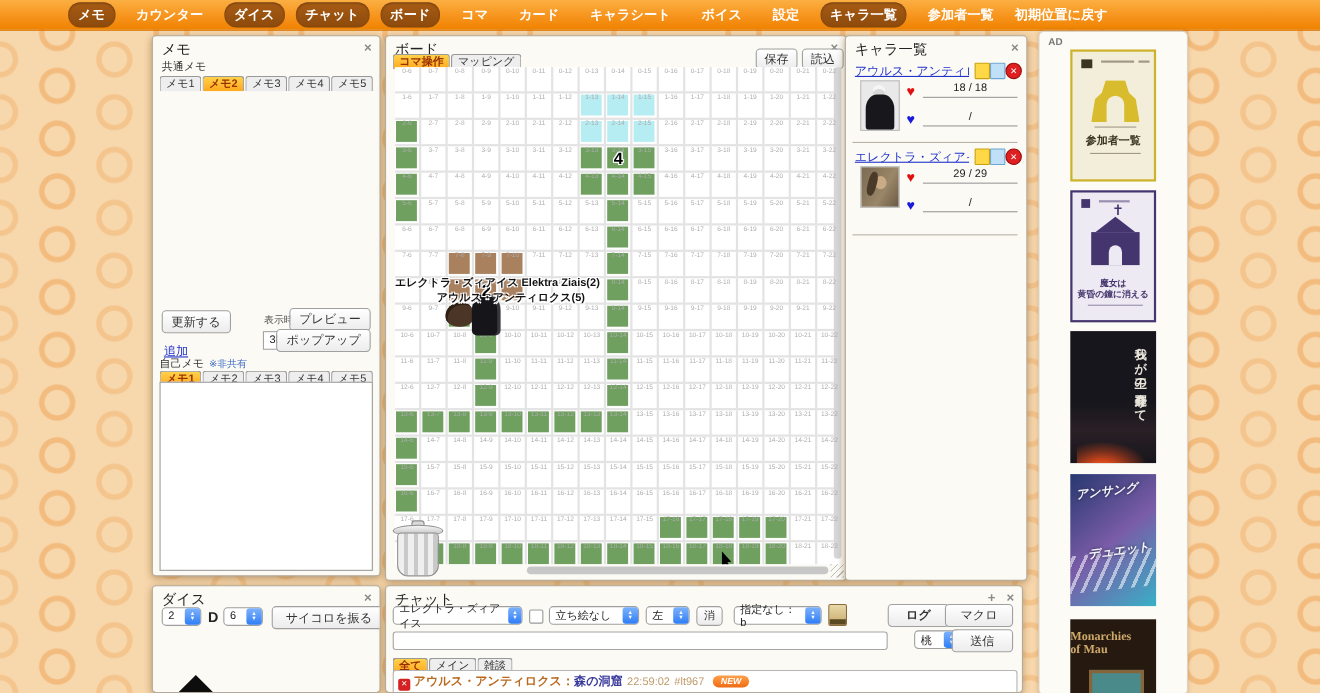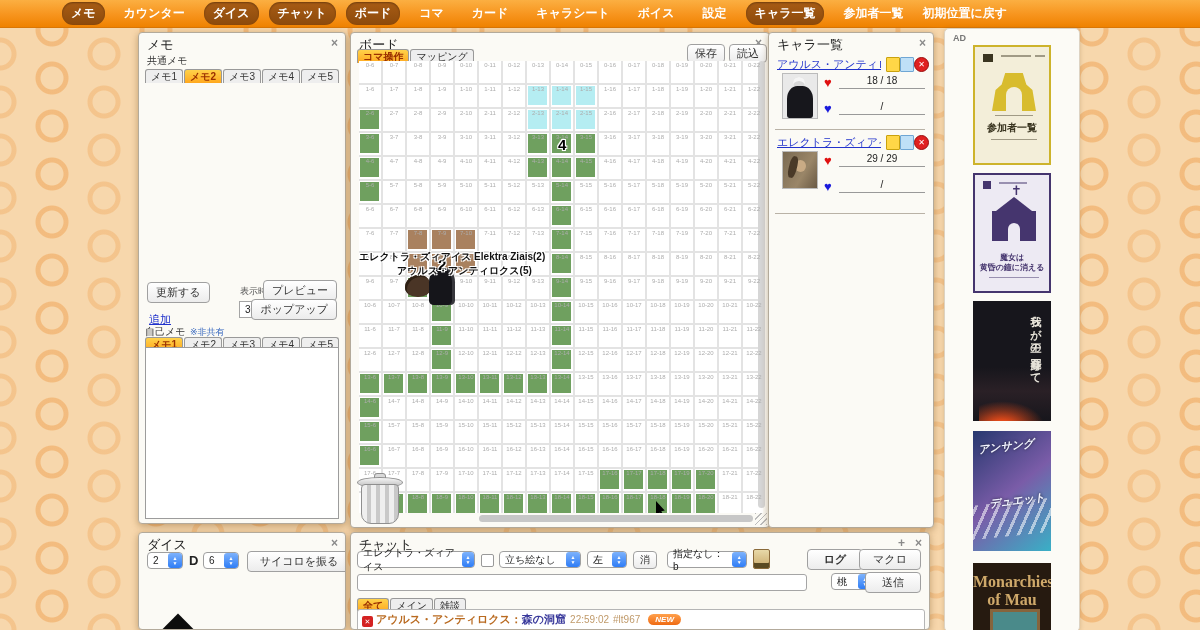--- a/index.html
+++ b/index.html
@@ -124,22 +124,22 @@
   .p3{top:272px;background:linear-gradient(#17161c 55%,#2a2026 75%,#17161c);}
   .p3 .t{position:absolute;right:8px;top:6px;writing-mode:vertical-rl;font-size:11px;font-weight:bold;color:#e8e4da;letter-spacing:1px;}
   .p3 .fire{position:absolute;left:6px;bottom:-6px;width:66px;height:26px;background:radial-gradient(ellipse at 35% 100%, #e24a1a 0 18%, rgba(226,74,26,.45) 45%, transparent 70%);}
   .p4{top:402px;background:linear-gradient(140deg,#27386f,#7a5ca8 50%,#39b0c6);}
   .p4 .t1,.p4 .t2{position:absolute;color:#f2f4ff;font-weight:bold;font-size:11px;font-style:italic;text-shadow:0 0 3px #223;}
   .p4 .t1{left:5px;top:8px;transform:rotate(-7deg);}
   .p4 .t2{left:16px;top:62px;transform:rotate(-7deg);}
   .p4 .streak{position:absolute;left:-8px;top:70px;width:110px;height:34px;
     background:repeating-linear-gradient(120deg,rgba(255,255,255,.55) 0 3px,transparent 3px 10px);transform:rotate(-6deg);}
   .p5{top:534px;background:#261a10;}
-  .p5 .t{position:absolute;left:0;top:10px;width:100%;text-align:center;font-family:"Liberation Serif",serif;
-    font-size:16px;font-weight:bold;color:#cfa96a;line-height:1.1;}
+  .p5 .t{position:absolute;left:0;top:10px;width:100%;font-family:"Liberation Serif",serif;
+    font-size:11px;font-weight:bold;color:#cfa96a;line-height:1.1;}
   .p5 .frame{position:absolute;left:17px;top:46px;width:44px;height:60px;border:3px solid #86643c;background:#4a8a8a;}
 </style>
 </head>
 <body>
 
 <div class="topbar">
   <span id="toolbar-items" style="display:flex;align-items:center;">
       <span class="tb-item tb-on">メモ</span>
       <span class="tb-item">カウンター</span>
       <span class="tb-item tb-on">ダイス</span>

